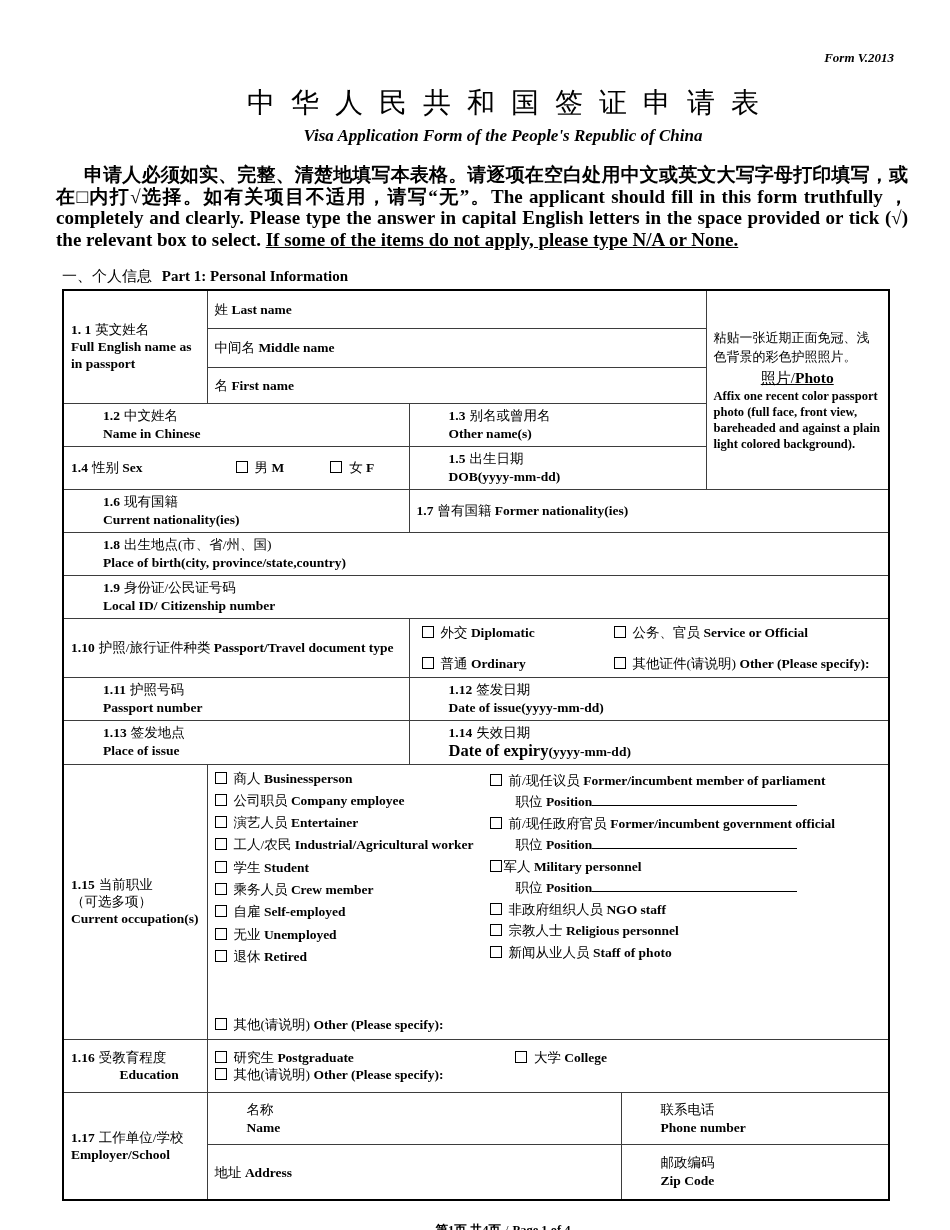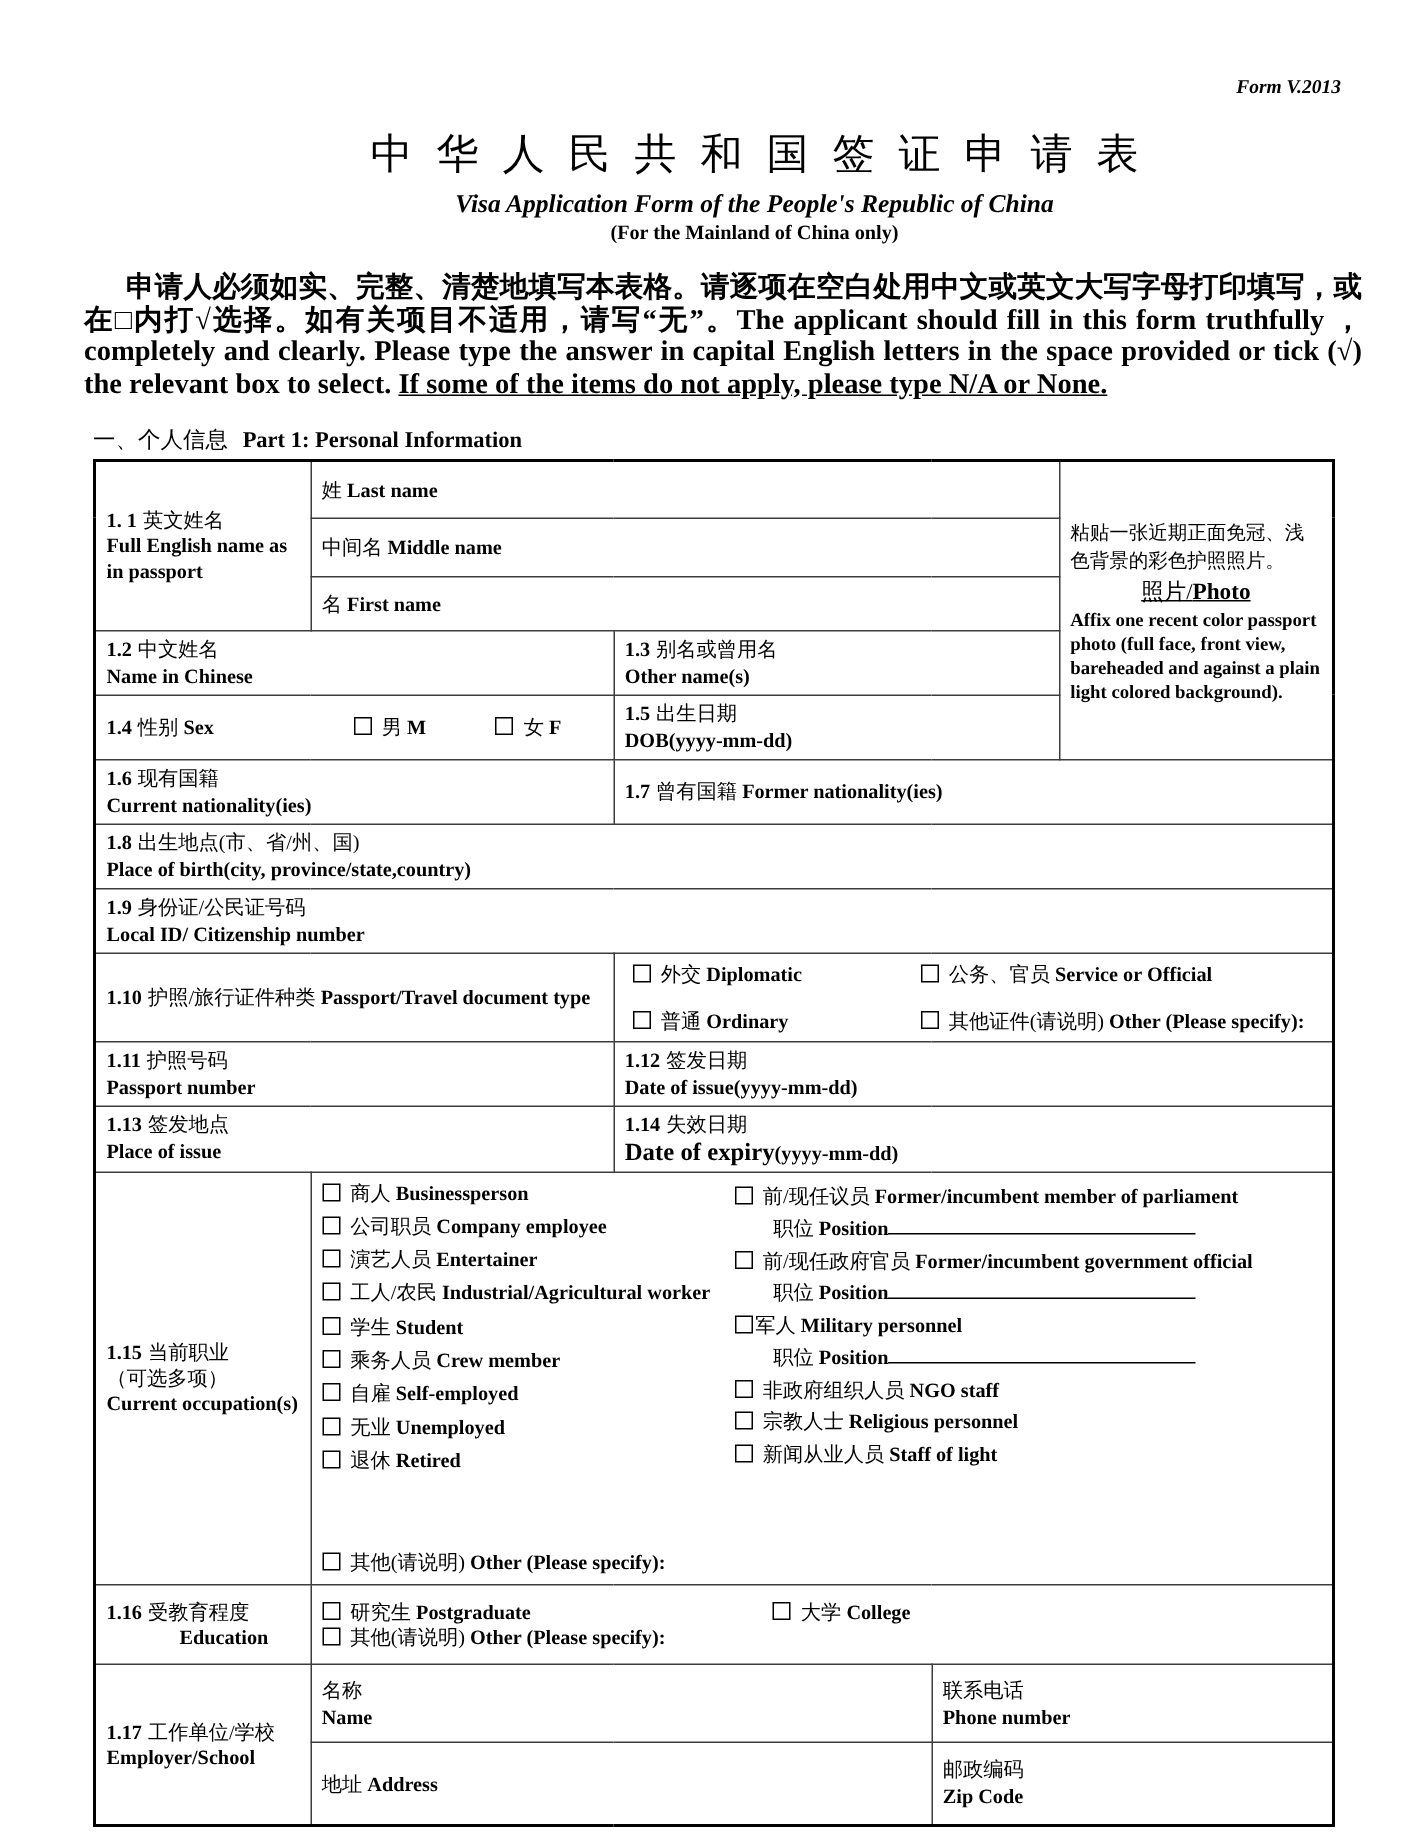--- a/index.html
+++ b/index.html
@@ -97,32 +97,31 @@
   .edu-label-en { margin-left:28px;text-align:center; }
 
   
   .page-footer {
     margin-top:21px; text-align:center;
     font-size:12.5px; font-weight:bold;
   }
   .page-footer .u { text-decoration:underline; }
   .page-footer .sep { margin:0 4px; font-weight:normal; }
 
-  .two-line div { line-height:18px; }
+  .two-line div { line-height:18px;margin-left:32px; }
 </style>
 </head>
 <body>
 
 <div class="page">
 
   <div class="form-version">Form V.2013</div>
 
   <h1 class="title-cn">中华人民共和国签证申请表</h1>
   <div class="title-en">Visa Application Form of the People's Republic of China</div>
-  <div class="scope-note">(For the Mainland of China only)</div>
 
   <p class="instructions"><span>申请人必须如实、完整、清楚地填写本表格。请逐项在空白处用中文或英文大写字母打印填写，或在□内打√选择。如有关项目不适用，请写“无”。</span><span>The applicant should fill in this form truthfully ，completely and clearly. Please type the answer in capital English letters in the space provided or tick (√) the relevant box to select. </span><span class="u">If some of the items do not apply, please type N/A or None.</span></p>
 
   <div class="section-title">
     <span class="cn">一、个人信息</span>
     <span class="en">Part 1: Personal Information</span>
   </div>
 
   <table class="form">
     <colgroup>
@@ -270,21 +269,21 @@
         </div>
         <div class="occ-right">
           <div class="opt"><span class="cb"></span><span class="cn">前/现任议员</span> <span class="en">Former/incumbent member of parliament</span></div>
           <div class="pos-line"><span class="cn">职位</span> <span class="en">Position</span><span class="write-line"></span></div>
           <div class="opt"><span class="cb"></span><span class="cn">前/现任政府官员</span> <span class="en">Former/incumbent government official</span></div>
           <div class="pos-line"><span class="cn">职位</span> <span class="en">Position</span><span class="write-line"></span></div>
           <div class="opt"><span class="cb tight"></span><span class="cn">军人</span> <span class="en">Military personnel</span></div>
           <div class="pos-line"><span class="cn">职位</span> <span class="en">Position</span><span class="write-line"></span></div>
           <div class="opt"><span class="cb"></span><span class="cn">非政府组织人员</span> <span class="en">NGO staff</span></div>
           <div class="opt"><span class="cb"></span><span class="cn">宗教人士</span> <span class="en">Religious personnel</span></div>
-          <div class="opt"><span class="cb"></span><span class="cn">新闻从业人员</span> <span class="en">Staff of light</span></div>
+          <div class="opt"><span class="cb"></span><span class="cn">新闻从业人员</span> <span class="en">Staff of photo</span></div>
         </div>
       </td>
     </tr>
 
     <tr style="height:53px">
       <td>
         <div><span class="num">1.16</span><span class="cn">受教育程度</span></div>
         <div class="edu-label-en"><span class="en">Education</span></div>
       </td>
       <td colspan="4" class="edu-cell">

